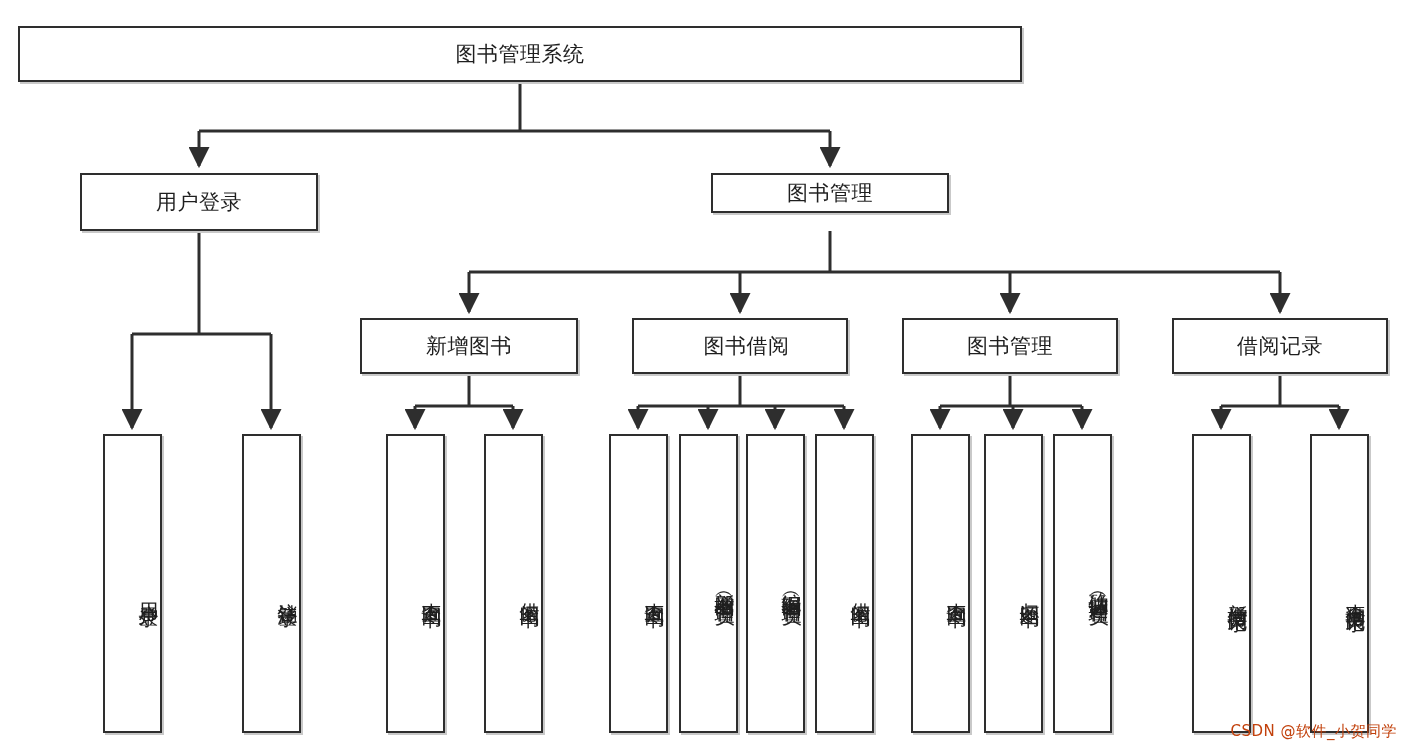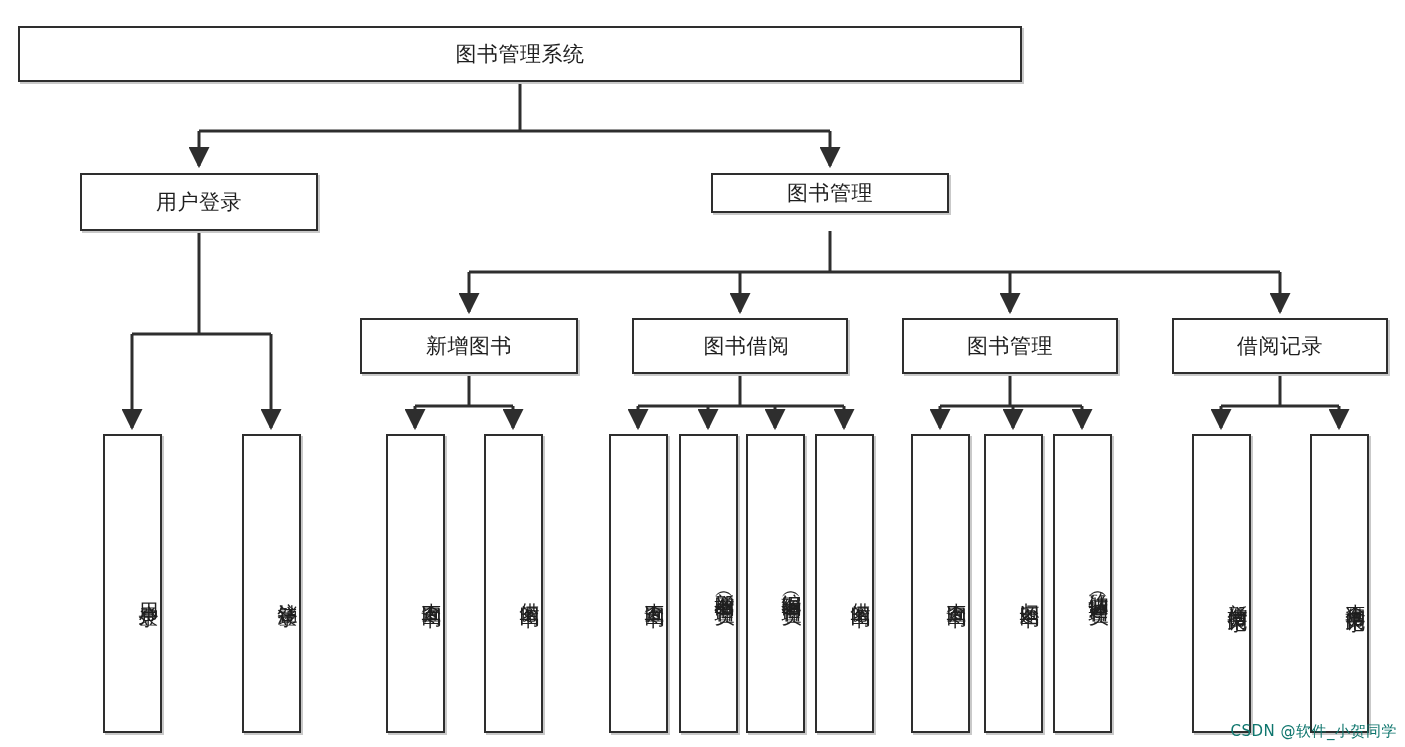--- a/index.html
+++ b/index.html
@@ -55,21 +55,21 @@
   .node.vert > .vlabel {
     writing-mode: vertical-rl;
     text-orientation: upright;
     display: block;
   }
   #watermark {
     position: absolute;
     right: 8px;
     bottom: 6px;
     font-size: 15px;
-    color: #0f766e;
+    color: #c2410c;
     letter-spacing: 0.5px;
     white-space: nowrap;
     user-select: none;
   }
 </style>
 </head>
 <body>
 
 <div id="diagram-root">
 

